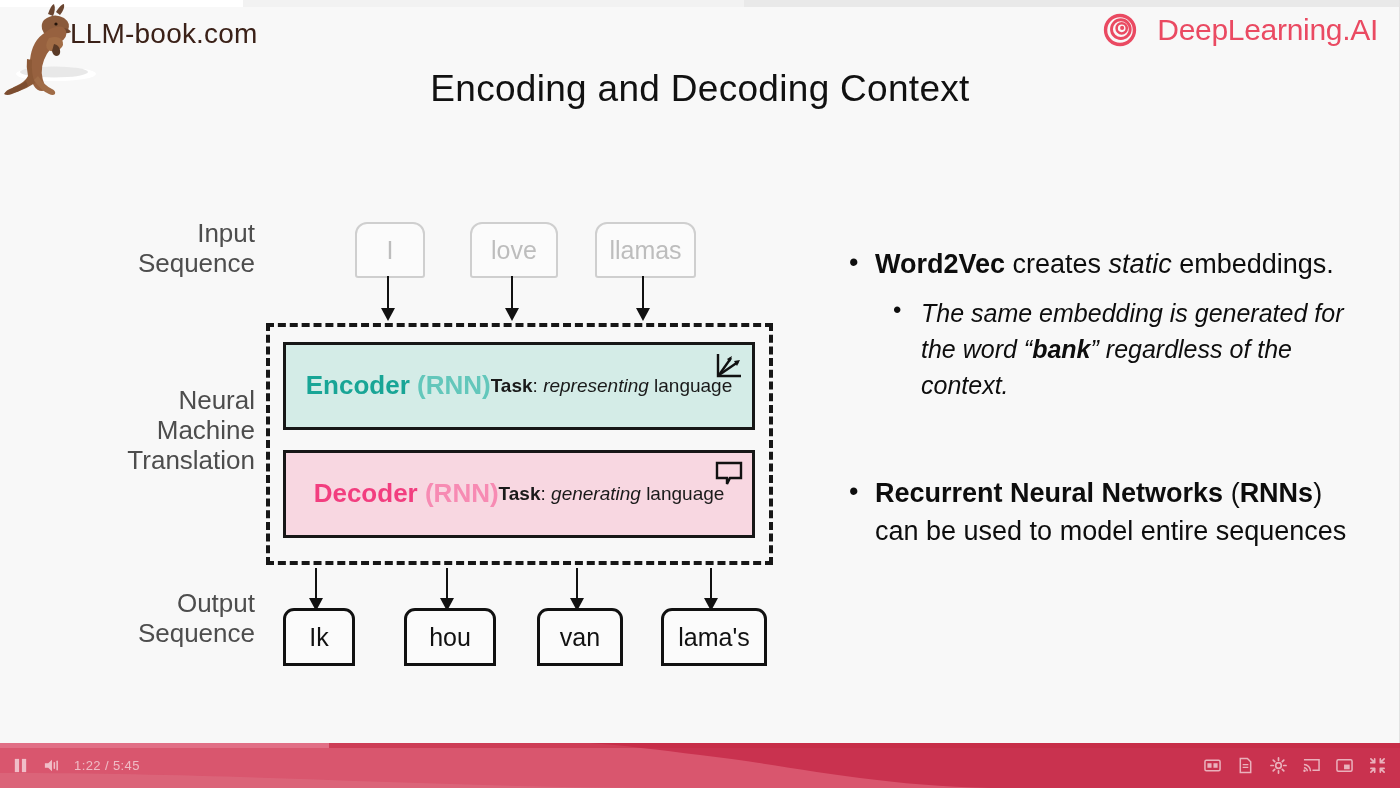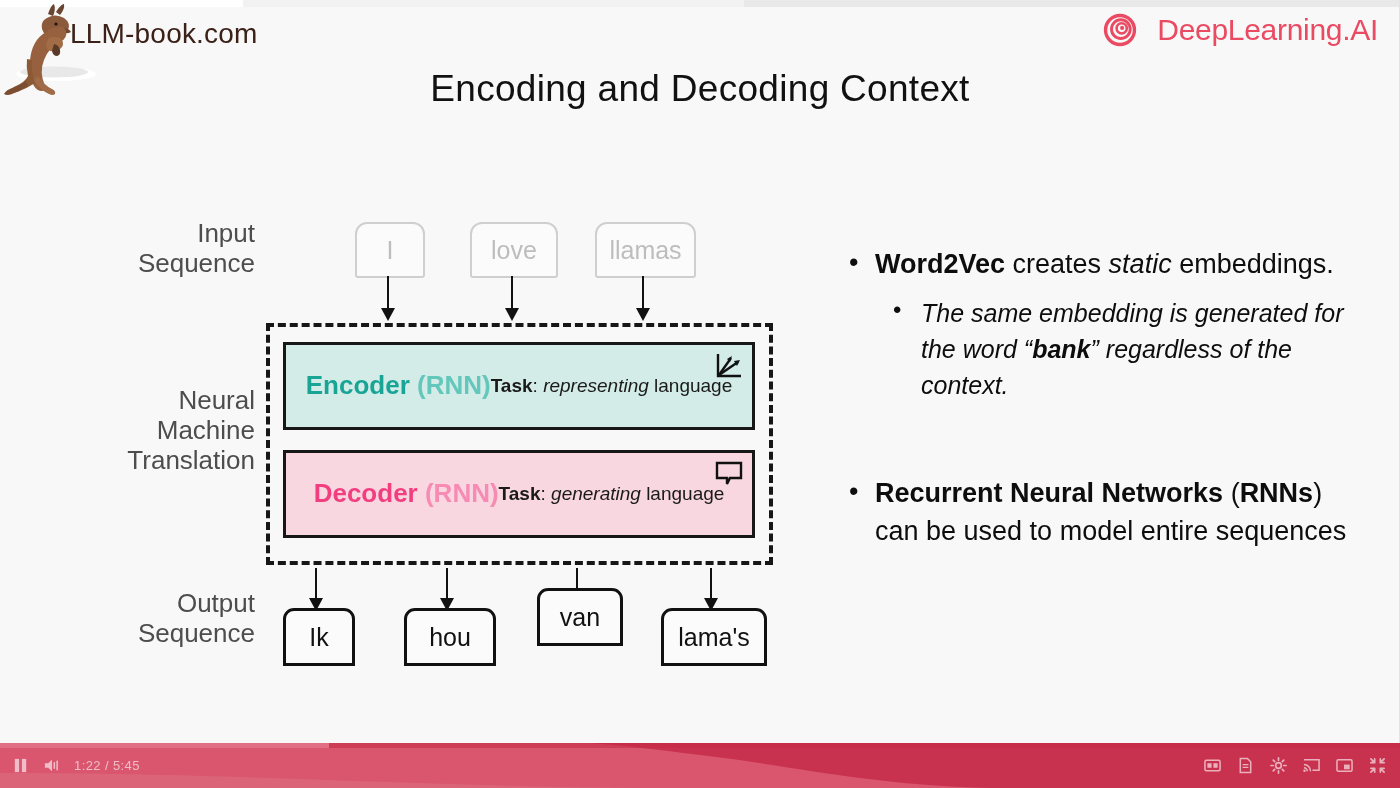--- a/index.html
+++ b/index.html
@@ -224,21 +224,21 @@
       </svg>
     </div>
 
     <div class="arrow" style="left:315px;top:368px;height:31px;"></div>
     <div class="arrow" style="left:446px;top:368px;height:31px;"></div>
     <div class="arrow" style="left:576px;top:368px;height:31px;"></div>
     <div class="arrow" style="left:710px;top:368px;height:31px;"></div>
 
     <div class="out-box" style="left:283px;top:408px;width:66px;">Ik</div>
     <div class="out-box" style="left:404px;top:408px;width:86px;">hou</div>
-    <div class="out-box" style="left:537px;top:388px;width:80px;">van</div>
+    <div class="out-box" style="left:537px;top:408px;width:80px;">van</div>
     <div class="out-box" style="left:661px;top:408px;width:100px;">lama's</div>
   </div>
 
   <div class="bullets">
     <div class="b1"><b>Word2Vec</b><span> creates </span><i>static</i><span> embeddings.</span></div>
     <div class="b2"><span>The same embedding is generated for the word “</span><b>bank</b><span>” regardless of the context.</span></div>
     <div class="gap"></div>
     <div class="b1"><b>Recurrent Neural Networks</b><span> (</span><b>RNNs</b><span>) can be used to model entire sequences</span></div>
   </div>
 </div>

